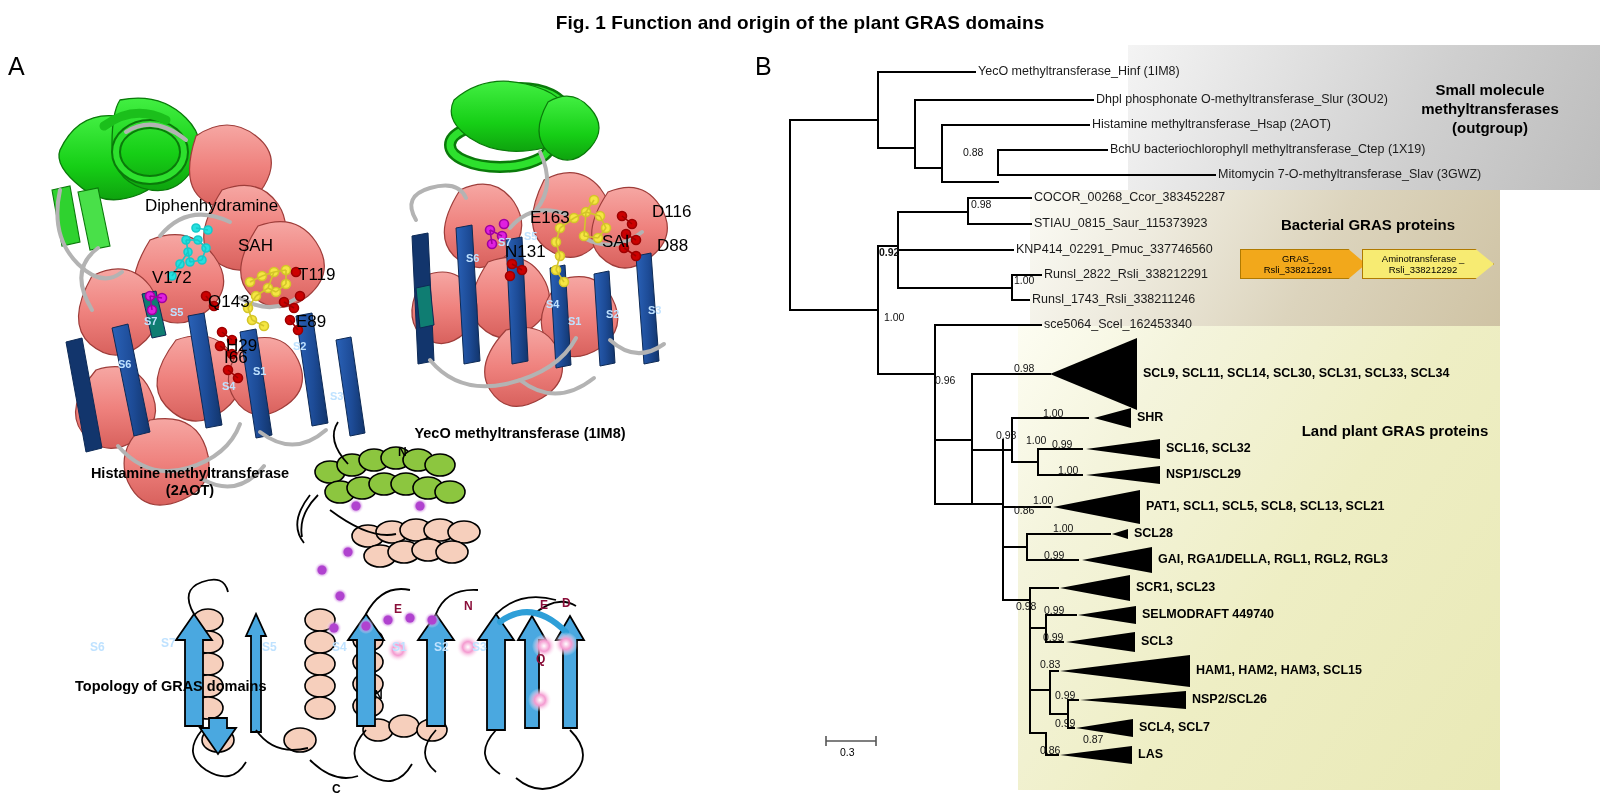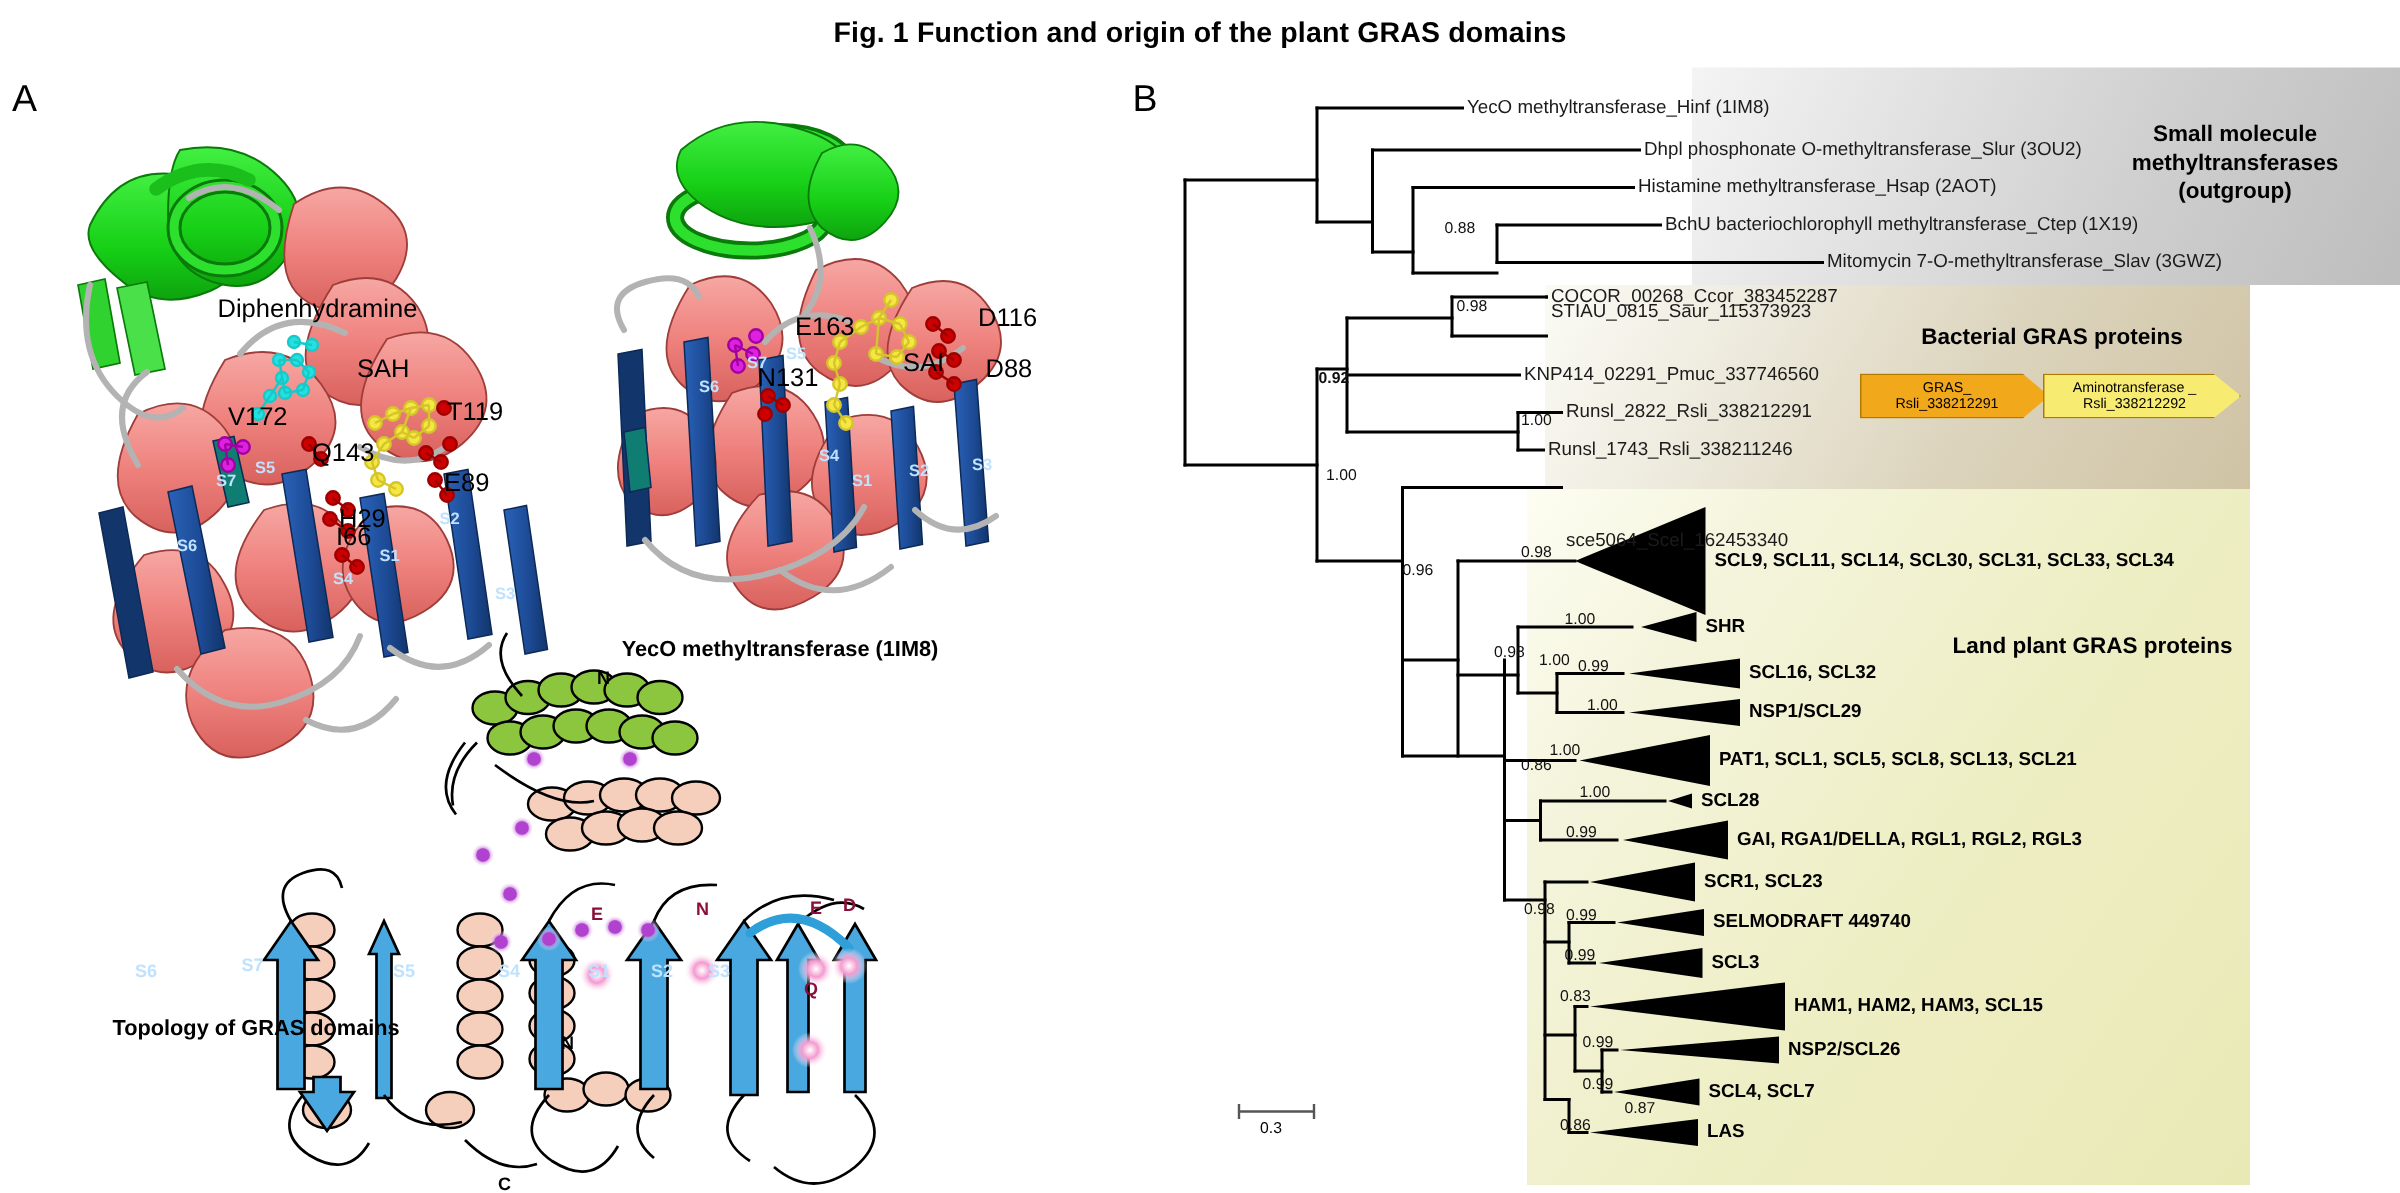--- a/index.html
+++ b/index.html
@@ -392,20 +392,24 @@
         <circle cx="398" cy="610" r="12" fill="url(#pmark)"></circle>
         <circle cx="544" cy="606" r="12" fill="url(#pmark)"></circle>
         <circle cx="468" cy="607" r="12" fill="url(#pmark)"></circle>
         <circle cx="566" cy="604" r="12" fill="url(#pmark)"></circle>
         <circle cx="540" cy="660" r="12" fill="url(#pmark)"></circle>
       </g>
     </g>
   </svg>
 
   
+  <div class="struct-caption" style="left:40px;top:425px;width:300px;">
+    <span>Histamine methyltransferase</span><br>
+    <span>(2AOT)</span>
+  </div>
   <div class="struct-caption" style="left:370px;top:385px;width:300px;">
     <span>YecO methyltransferase (1IM8)</span>
   </div>
 
   <div class="res-label" style="left:145px;top:156px;">Diphenhydramine</div>
   <div class="res-label" style="left:238px;top:196px;">SAH</div>
   <div class="res-label" style="left:152px;top:228px;">V172</div>
   <div class="res-label" style="left:208px;top:252px;">Q143</div>
   <div class="res-label" style="left:298px;top:225px;">T119</div>
   <div class="res-label" style="left:296px;top:272px;">E89</div>
@@ -573,25 +577,25 @@
 
 <div class="scalebar-txt" style="left:840px;top:746px;">0.3</div>
 
 <div id="tips-layer">
     <div class="tip-label" style="left: 978px; top: 64px;">YecO methyltransferase_Hinf (1IM8)</div>
     <div class="tip-label" style="left: 1096px; top: 92px;">Dhpl phosphonate O-methyltransferase_Slur (3OU2)</div>
     <div class="tip-label" style="left: 1092px; top: 117px;">Histamine methyltransferase_Hsap (2AOT)</div>
     <div class="tip-label" style="left: 1110px; top: 142px;">BchU bacteriochlorophyll methyltransferase_Ctep (1X19)</div>
     <div class="tip-label" style="left: 1218px; top: 167px;">Mitomycin 7-O-methyltransferase_Slav (3GWZ)</div>
     <div class="tip-label" style="left: 1034px; top: 190px;">COCOR_00268_Ccor_383452287</div>
-    <div class="tip-label" style="left: 1034px; top: 200px;">STIAU_0815_Saur_115373923</div>
+    <div class="tip-label" style="left: 1034px; top: 216px;">STIAU_0815_Saur_115373923</div>
     <div class="tip-label" style="left: 1016px; top: 242px;">KNP414_02291_Pmuc_337746560</div>
     <div class="tip-label" style="left: 1044px; top: 267px;">Runsl_2822_Rsli_338212291</div>
     <div class="tip-label" style="left: 1032px; top: 292px;">Runsl_1743_Rsli_338211246</div>
-    <div class="tip-label" style="left: 1044px; top: 317px; margin-top: 36px;">sce5064_Scel_162453340</div>
+    <div class="tip-label" style="left: 1044px; top: 317px;">sce5064_Scel_162453340</div>
   </div>
 <div id="clades-layer">
     <div class="clade-label" style="left: 1143px; top: 366px;">SCL9, SCL11, SCL14, SCL30, SCL31, SCL33, SCL34</div>
     <div class="clade-label" style="left: 1137px; top: 410px;">SHR</div>
     <div class="clade-label" style="left: 1166px; top: 441px;">SCL16, SCL32</div>
     <div class="clade-label" style="left: 1166px; top: 467px;">NSP1/SCL29</div>
     <div class="clade-label" style="left: 1146px; top: 499px;">PAT1, SCL1, SCL5, SCL8, SCL13, SCL21</div>
     <div class="clade-label" style="left: 1134px; top: 526px;">SCL28</div>
     <div class="clade-label" style="left: 1158px; top: 552px;">GAI, RGA1/DELLA, RGL1, RGL2, RGL3</div>
     <div class="clade-label" style="left: 1136px; top: 580px;">SCR1, SCL23</div>

